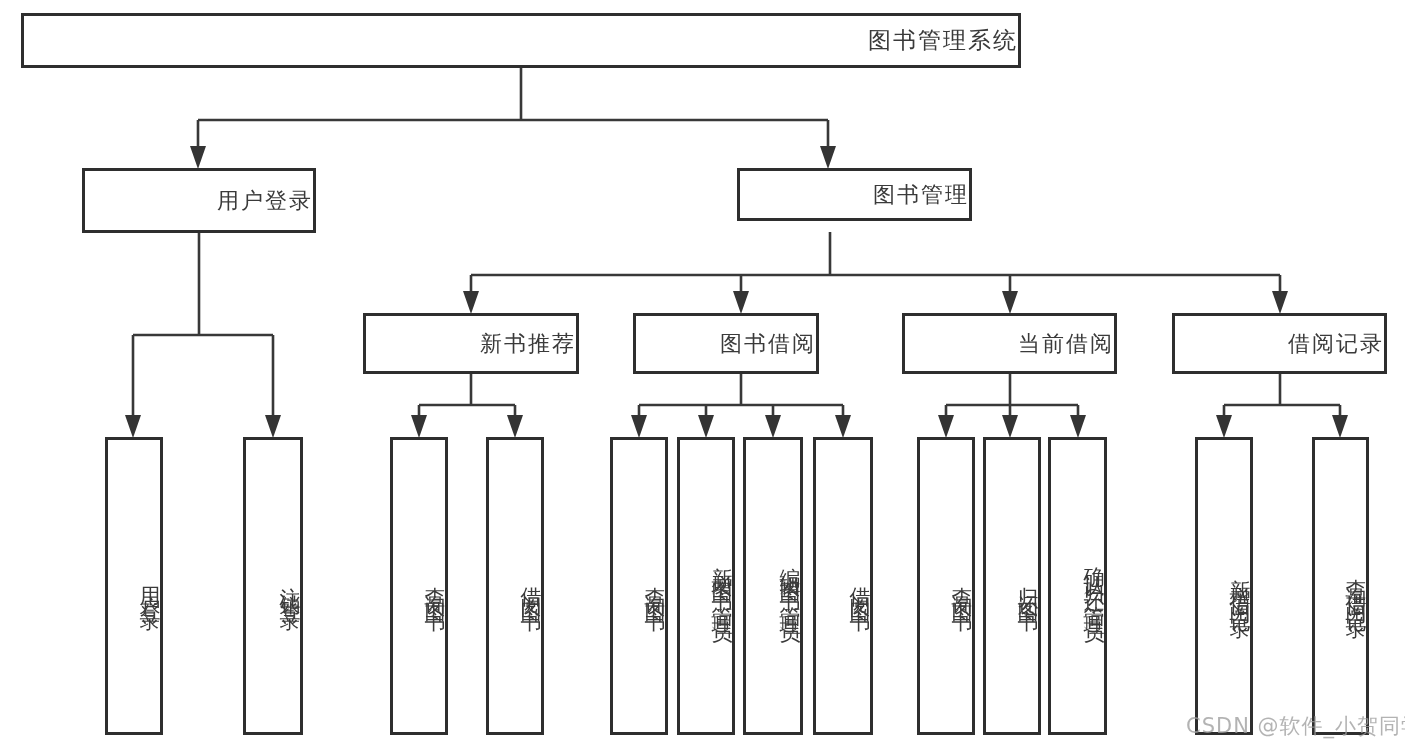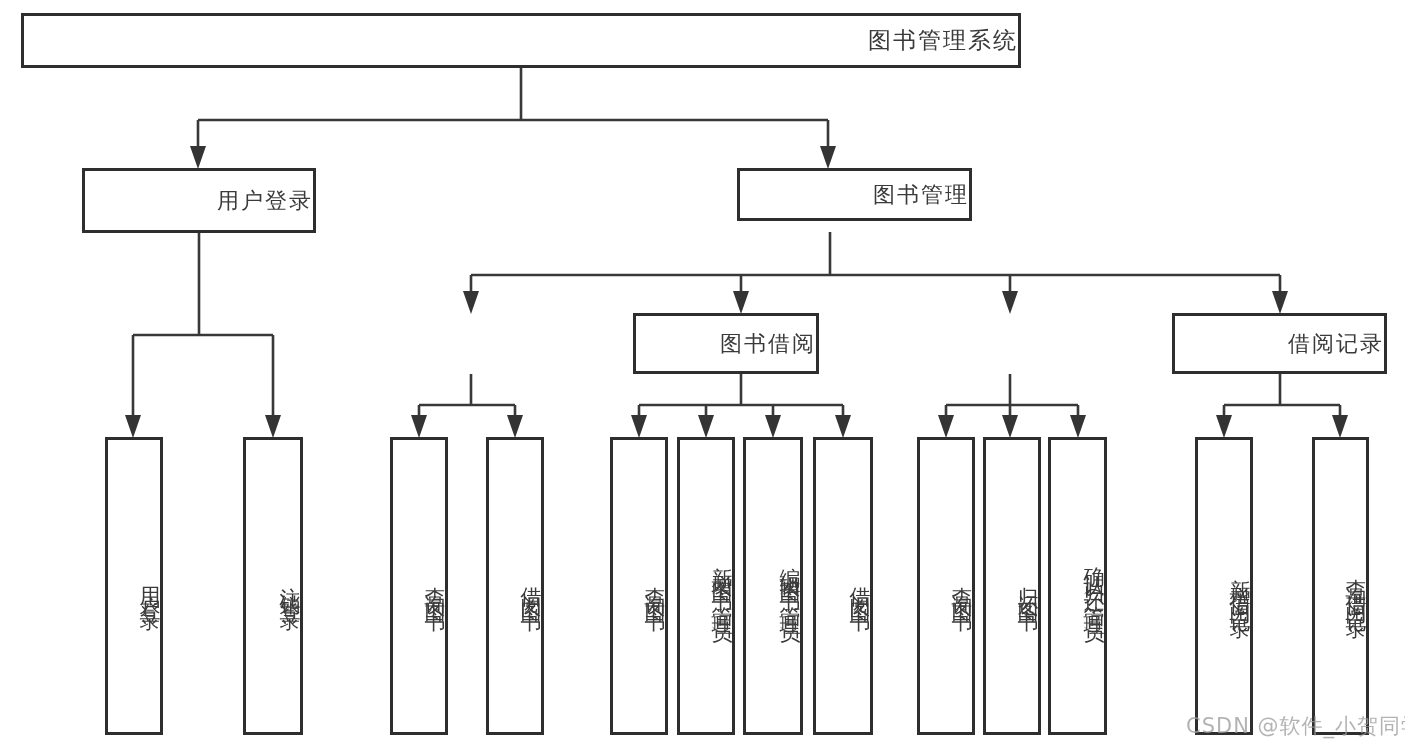--- a/index.html
+++ b/index.html
@@ -132,23 +132,29 @@
     <span class="lbl">图书管理系统</span>
   </div>
 
   <div class="node h" style="left:82px; top:168px; width:234px; height:65px;">
     <span class="lbl">用户登录</span>
   </div>
   <div class="node h" style="left:712px; top:168px; width:235px; height:53px;margin-left:25px;">
     <span class="lbl">图书管理</span>
   </div>
 
+  <div class="node h" style="left:363px; top:313px; width:216px; height:61px;">
+    <span class="lbl">新书推荐</span>
+  </div>
   <div class="node h" style="left:633px; top:313px; width:186px; height:61px;">
     <span class="lbl">图书借阅</span>
   </div>
+  <div class="node h" style="left:902px; top:313px; width:215px; height:61px;">
+    <span class="lbl">当前借阅</span>
+  </div>
   <div class="node h" style="left:1172px; top:313px; width:215px; height:61px;">
     <span class="lbl">借阅记录</span>
   </div>
 
   <div class="node v" style="left:105px; width:58px;">
     <span class="lbl">用户登录</span>
   </div>
   <div class="node v" style="left:243px; width:60px;">
     <span class="lbl">注销登录</span>
   </div>

